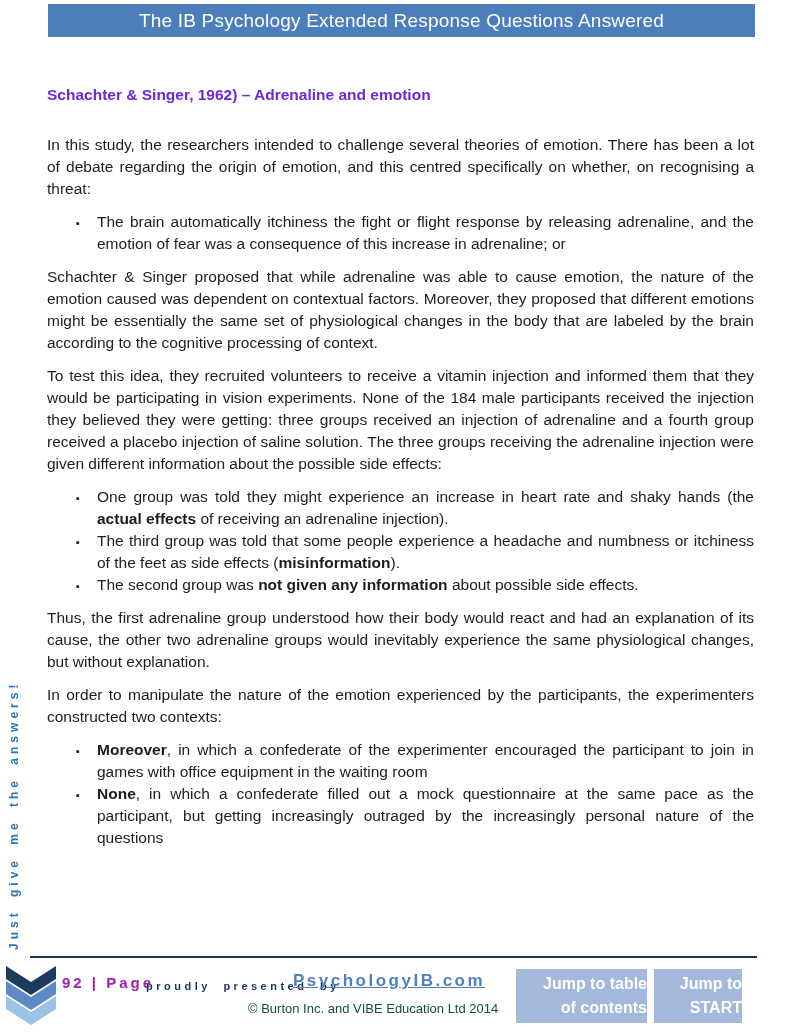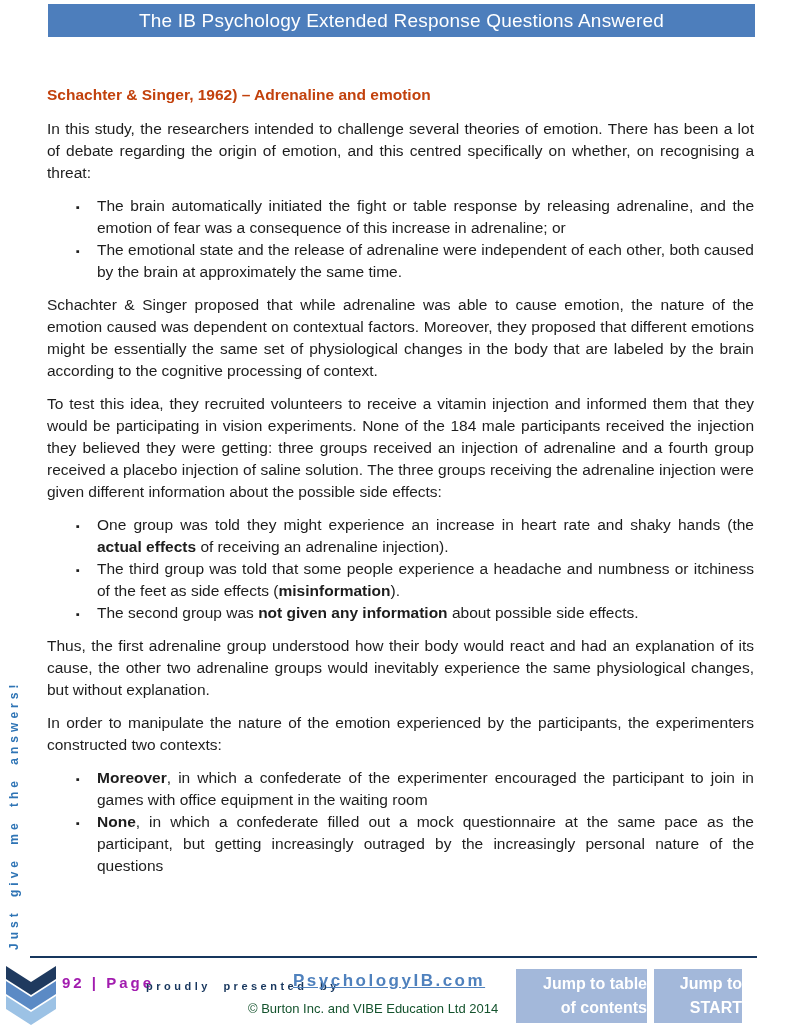--- a/index.html
+++ b/index.html
@@ -34,22 +34,22 @@
     position: absolute;
     left: 47px; top: 84px;
     width: 707px;
     color: #1d1d1d;
     font-size: 15.5px;
     line-height: 22px;
   }
   .content h2 {
     font-size: 15.5px;
     font-weight: bold;
-    color: #c2410c;
-    margin-bottom: 12px;
+    color: #6d28d9;
+    margin-bottom: 28px;
   }
   .content p {
     text-align: justify;
     margin-bottom: 11px;
   }
   .content ul {
     margin: 0 0 11px 0;
     padding: 0;
     list-style: none;
   }
@@ -157,22 +157,21 @@
   <div class="header-bar">
     <span class="title">The IB Psychology Extended Response Questions Answered</span>
   </div>
 
   <main class="content">
     <h2>Schachter &amp; Singer, 1962) – Adrenaline and emotion</h2>
 
     <p>In this study, the researchers intended to challenge several theories of emotion. There has been a lot of debate regarding the origin of emotion, and this centred specifically on whether, on recognising a threat:</p>
 
     <ul>
-      <li><span>The brain automatically initiated the fight or table response by releasing adrenaline, and the emotion of fear was a consequence of this increase in adrenaline; or</span></li>
-      <li><span>The emotional state and the release of adrenaline were independent of each other, both caused by the brain at approximately the same time.</span></li>
+      <li><span>The brain automatically itchiness the fight or flight response by releasing adrenaline, and the emotion of fear was a consequence of this increase in adrenaline; or</span></li>
     </ul>
 
     <p>Schachter &amp; Singer proposed that while adrenaline was able to cause emotion, the nature of the emotion caused was dependent on contextual factors. Moreover, they proposed that different emotions might be essentially the same set of physiological changes in the body that are labeled by the brain according to the cognitive processing of context.</p>
 
     <p>To test this idea, they recruited volunteers to receive a vitamin injection and informed them that they would be participating in vision experiments. None of the 184 male participants received the injection they believed they were getting: three groups received an injection of adrenaline and a fourth group received a placebo injection of saline solution. The three groups receiving the adrenaline injection were given different information about the possible side effects:</p>
 
     <ul>
       <li><span>One group was told they might experience an increase in heart rate and shaky hands (the </span><span class="b">actual effects</span><span> of receiving an adrenaline injection).</span></li>
       <li><span>The third group was told that some people experience a headache and numbness or itchiness of the feet as side effects (</span><span class="b">misinformation</span><span>).</span></li>
       <li><span>The second group was </span><span class="b">not given any information</span><span> about possible side effects.</span></li>

